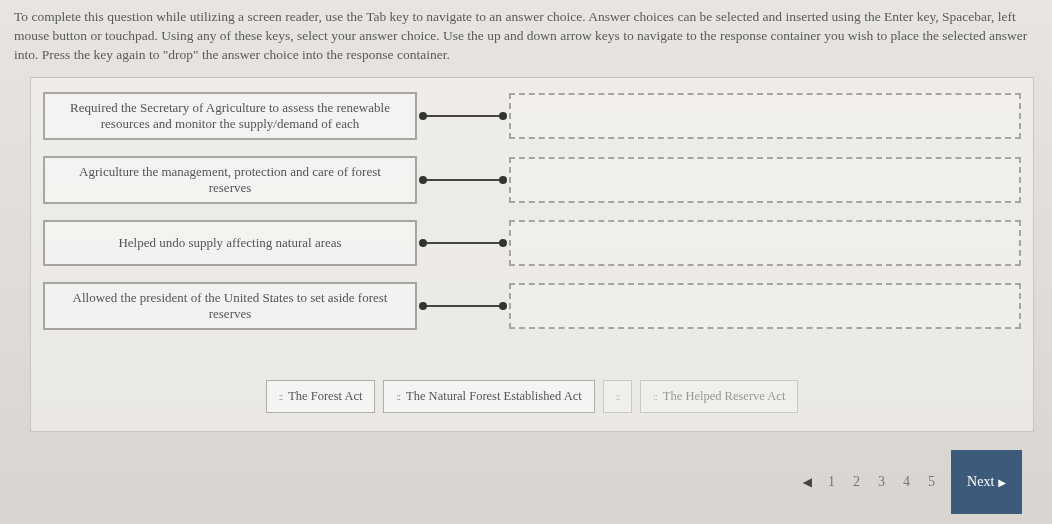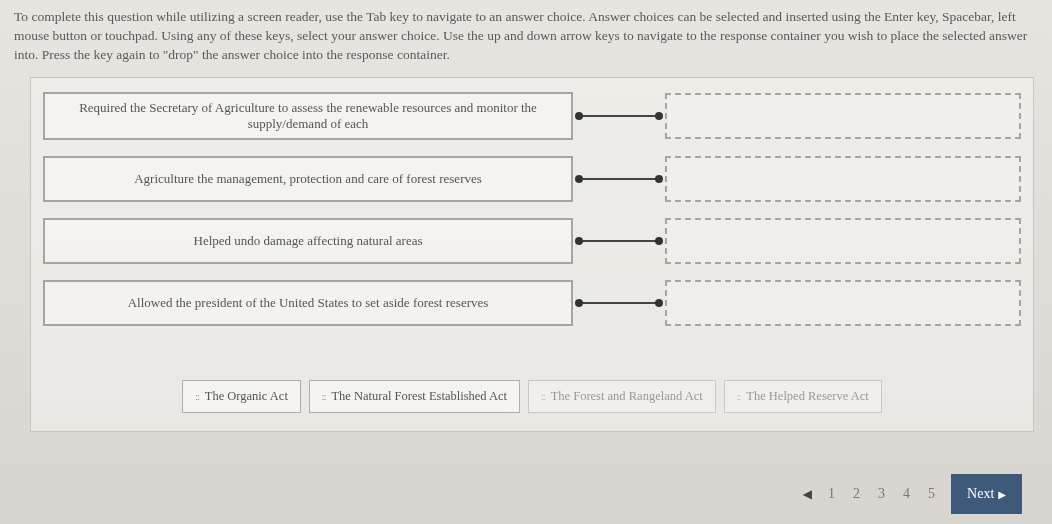--- a/index.html
+++ b/index.html
@@ -29,21 +29,21 @@
     .match-rows {
       display: flex;
       flex-direction: column;
       gap: 16px;
     }
     .match-row {
       display: flex;
       align-items: center;
     }
     .prompt-box {
-      width: 530px;
+      width: 374px;
       min-height: 46px;
       border: 2px solid #a8a5a0;
       background: rgba(255,255,255,0.4);
       display: flex;
       align-items: center;
       justify-content: center;
       text-align: center;
       padding: 6px 12px;
       font-size: 13px;
       color: #555;
@@ -116,21 +116,21 @@
       font-size: 12px;
     }
     .pager-num {
       color: #777;
       cursor: pointer;
       padding: 0 2px;
     }
     .next-btn {
       background: #3d5a7a;
       color: #fff;
-      padding: 12px 16px;
+      padding: 24px 16px;
       cursor: pointer;
       font-size: 14px;
       display: flex;
       align-items: center;
       gap: 4px;
     }
     .next-btn .tri { font-size: 10px; }
   </style>
 </head>
 <body>
@@ -146,45 +146,44 @@
       <div class="drop-zone"></div>
     </div>
 
     <div class="match-row">
       <div class="prompt-box">Agriculture the management, protection and care of forest reserves</div>
       <div class="connector"></div>
       <div class="drop-zone"></div>
     </div>
 
     <div class="match-row">
-      <div class="prompt-box">Helped undo damage affecting natural areas</div>
+      <div class="prompt-box">Helped undo supply affecting natural areas</div>
       <div class="connector"></div>
       <div class="drop-zone"></div>
     </div>
 
     <div class="match-row">
       <div class="prompt-box">Allowed the president of the United States to set aside forest reserves</div>
       <div class="connector"></div>
       <div class="drop-zone"></div>
     </div>
 
   </div>
 
   <div class="choices-row">
     <div class="choice">
       <span class="drag-handle">::</span>
-      <span>The Organic Act</span>
+      <span>The Forest Act</span>
     </div>
     <div class="choice">
       <span class="drag-handle">::</span>
       <span>The Natural Forest Established Act</span>
     </div>
     <div class="choice faded">
       <span class="drag-handle">::</span>
-      <span>The Forest and Rangeland Act</span>
     </div>
     <div class="choice faded">
       <span class="drag-handle">::</span>
       <span>The Helped Reserve Act</span>
     </div>
   </div>
 </div>
 
 <div class="footer">
   <span class="pager-arrow">◀</span>

